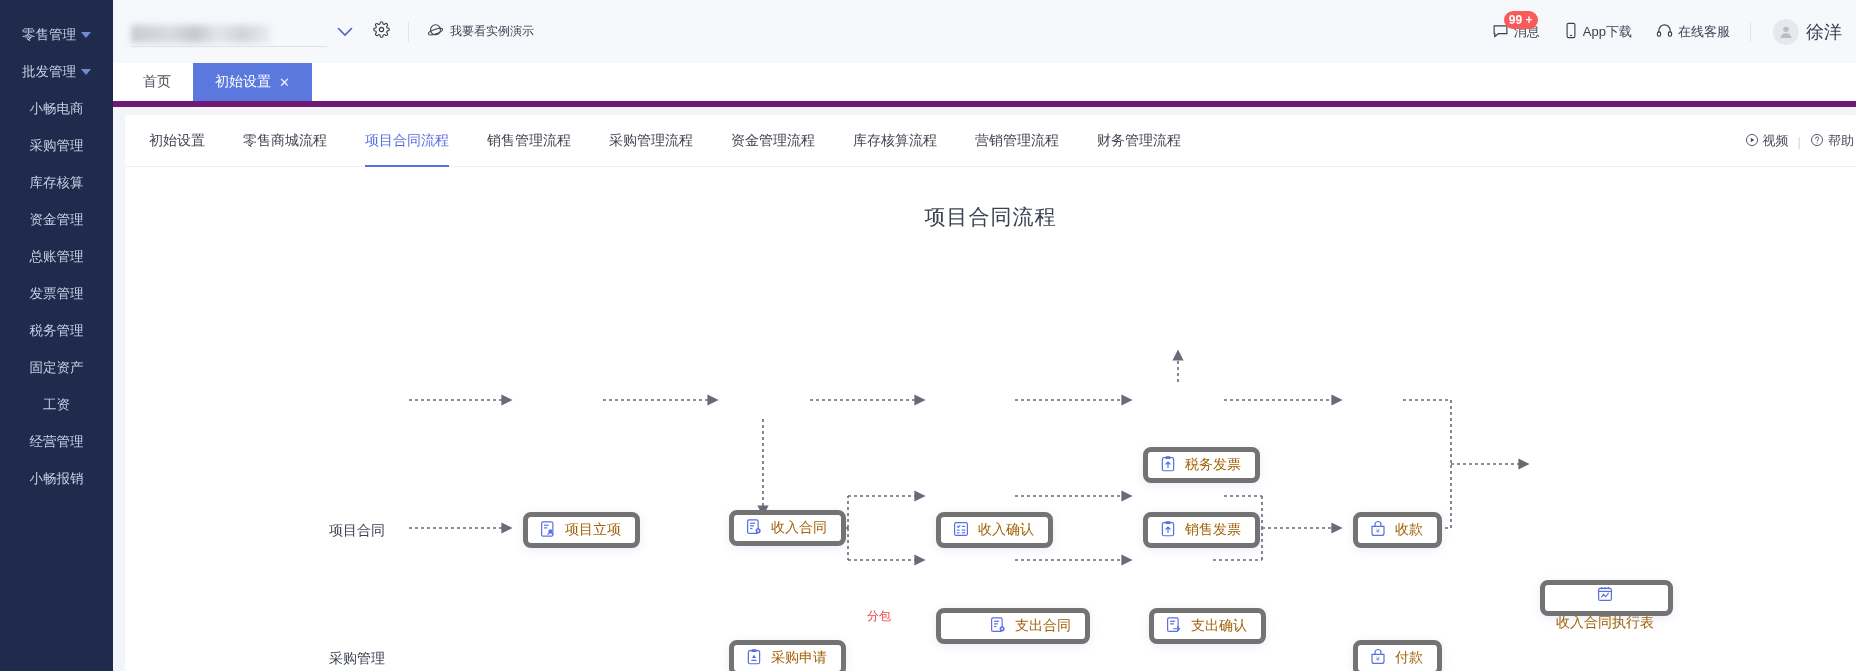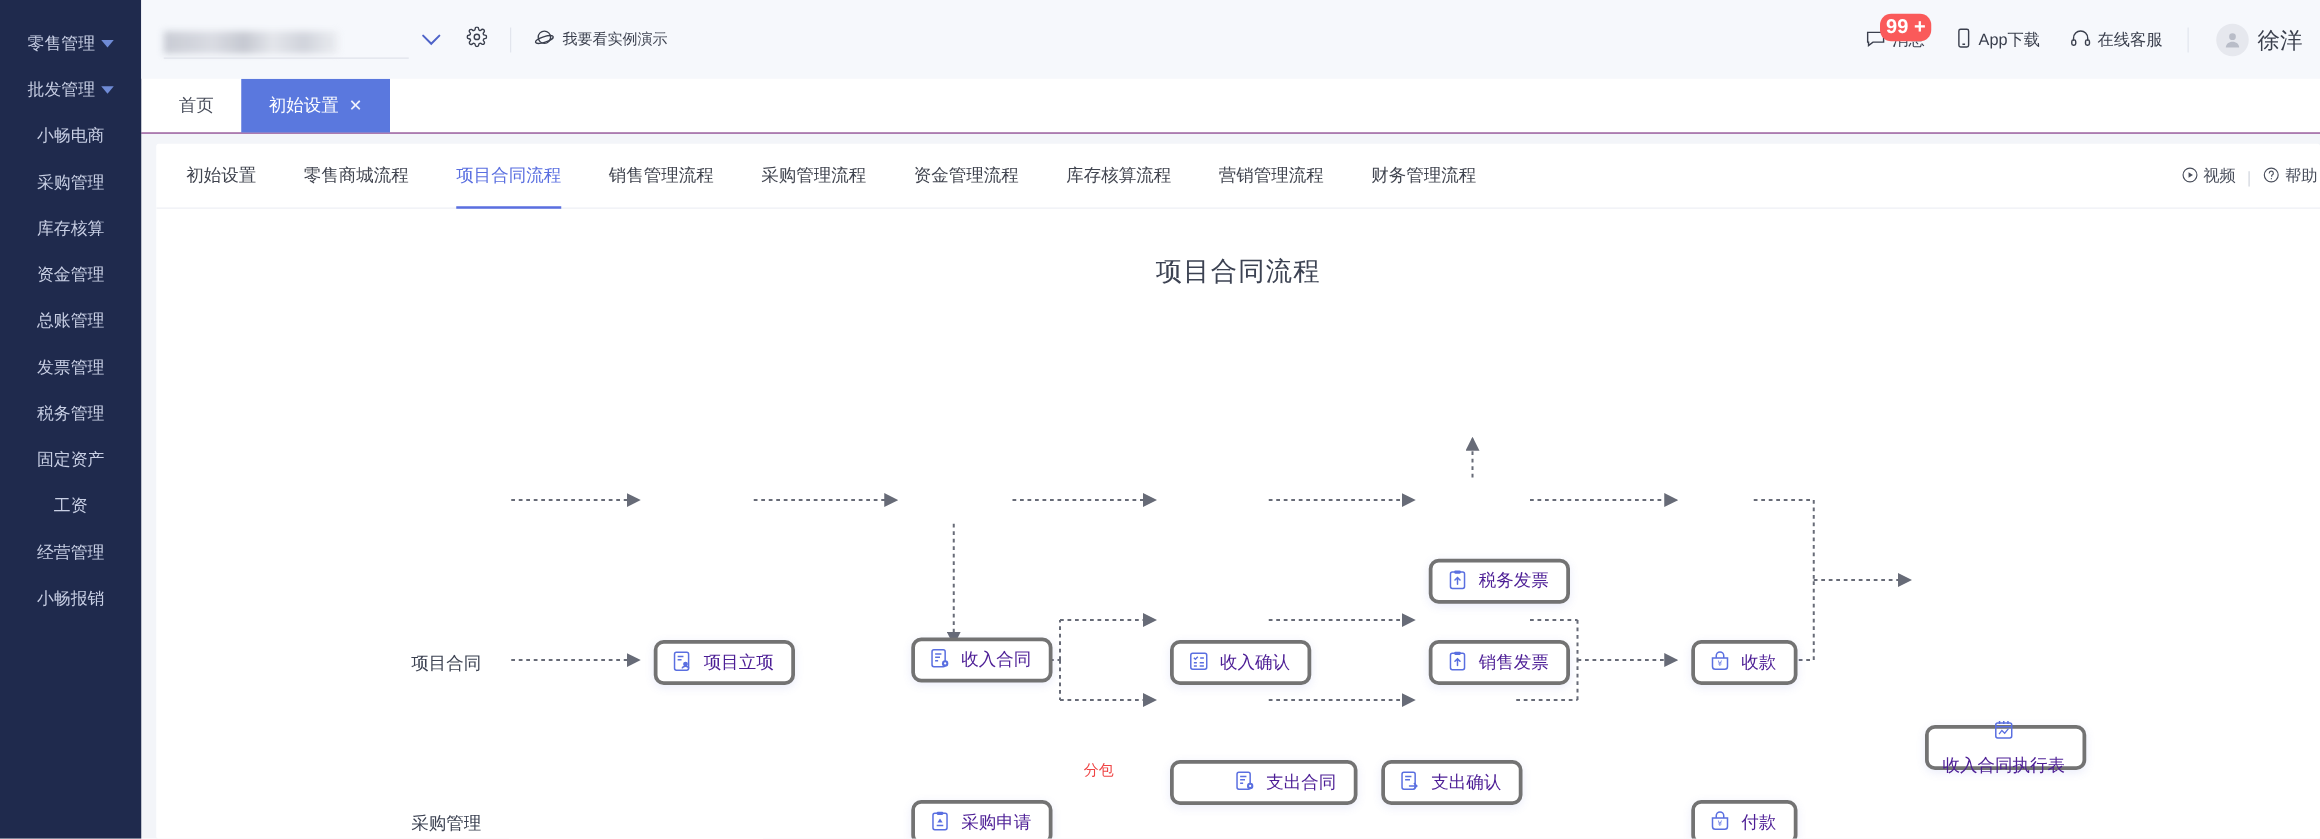--- a/index.html
+++ b/index.html
@@ -57,33 +57,33 @@
   .gear { margin-left: 20px; cursor: pointer; }
   .hdr-divider { width: 1px; height: 20px; background: #e2e5ed; margin: 0 18px; }
   .demo-link { display: flex; align-items: center; gap: 6px; color: #3a3f4d; font-size: 12px; cursor: pointer; }
   .hdr-spacer { flex: 1 1 auto; }
   .hdr-item {
     display: flex; align-items: center; gap: 5px; color: #3a3f4d; font-size: 13px;
     margin-left: 24px; cursor: pointer; position: relative;
   }
   .badge {
     position: absolute; left: 12px; top: -11px; background: #fa5a5a; color: #fff;
-    font-size: 16px; line-height: 1; padding: 3px 5px 3px 5px; border-radius: 9px;
+    font-size: 12px; line-height: 1; padding: 3px 5px 3px 5px; border-radius: 9px;
     font-weight: bold; white-space: nowrap;
   }
   .avatar {
     width: 26px; height: 26px; border-radius: 50%; background: #e6e8ee;
     display: flex; align-items: center; justify-content: center; margin-left: 22px;
   }
   .username { font-size: 18px; color: #3a3f4d; margin-left: 7px; white-space: nowrap; }
 
   
   .tabbar {
     height: 44px; background: #ffffff; display: flex; align-items: stretch;
-    border-bottom: 1px solid #701a75; padding-left: 8px;
+    border-bottom: 6px solid #701a75; padding-left: 8px;
   }
   .wtab {
     display: flex; align-items: center; padding: 0 22px; font-size: 14px;
     color: #4a4f5c; cursor: pointer; gap: 8px;
   }
   .wtab.active { background: #5a78de; color: #ffffff; }
   .wtab .x { font-size: 13px; opacity: .9; }
 
   
   .content {
@@ -113,24 +113,24 @@
 
   
   .diagram { position: relative; width: 100%; height: 470px; }
   .diagram-title {
     position: absolute; left: 0; right: 0; top: 36px; text-align: center;
     font-size: 21px; color: #3c4252; letter-spacing: 1px;
   }
   .canvas { position: absolute; inset: 0; }
   .node {
     position: absolute; height: 36px; background: #ffffff;
-    border: 3px solid #737373; border-radius: 8px;
+    border: 5px solid #737373; border-radius: 8px;
     box-shadow: 0 2px 8px rgba(90,110,215,.13);
     display: flex; align-items: center; gap: 8px; padding: 0 14px 0 11px;
-    font-size: 14px; color: #4c1d95; white-space: nowrap; cursor: pointer; justify-content: center;
+    font-size: 14px; color: #a16207; white-space: nowrap; cursor: pointer;
   }
   .node svg { flex: 0 0 auto; }
   .rowlabel {
     position: absolute; font-size: 14px; color: #3c4252; white-space: nowrap;
   }
   .edgelabel {
     position: absolute; font-size: 12px; color: #ef4444; white-space: nowrap;
   }
   svg.lines { position: absolute; inset: 0; width: 100%; height: 100%; pointer-events: none; }
 </style>
@@ -495,21 +495,21 @@
                   <line x1="6.8" y1="7" x2="13.5" y2="7"></line>
                     <line x1="6.8" y1="10.5" x2="12" y2="10.5"></line>
                     <line x1="6.8" y1="14" x2="10" y2="14"></line>
                   <circle cx="17.5" cy="17" r="3.4" fill="#5a6fe0" stroke="none"></circle>
                   <circle cx="17.5" cy="17" r="1.2" fill="#ffffff" stroke="none"></circle>
                 </svg>
               </span>
               <span>支出合同</span>
             </div>
 
-            <div class="node" style="left:980px; top:441px;">
+            <div class="node" style="left:1024px; top:441px;">
               <span>
                 <svg width="18" height="18" viewBox="0 0 24 24" fill="none" stroke="#5a6fe0" stroke-width="1.6">
                   <rect x="3.5" y="2.5" width="14" height="18" rx="2"></rect>
                   <line x1="6.8" y1="7" x2="13.5" y2="7"></line>
                     <line x1="6.8" y1="10.5" x2="12" y2="10.5"></line>
                   <path d="M11.5 17 H19 M16.6 14.3 L19.3 17 L16.6 19.7" stroke-linecap="round"></path>
                 </svg>
               </span>
               <span>支出确认</span>
             </div>

